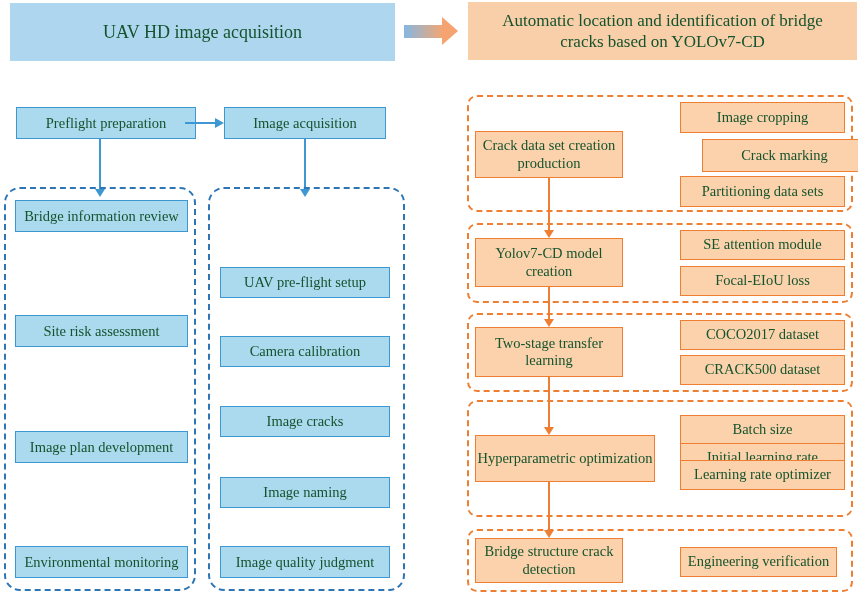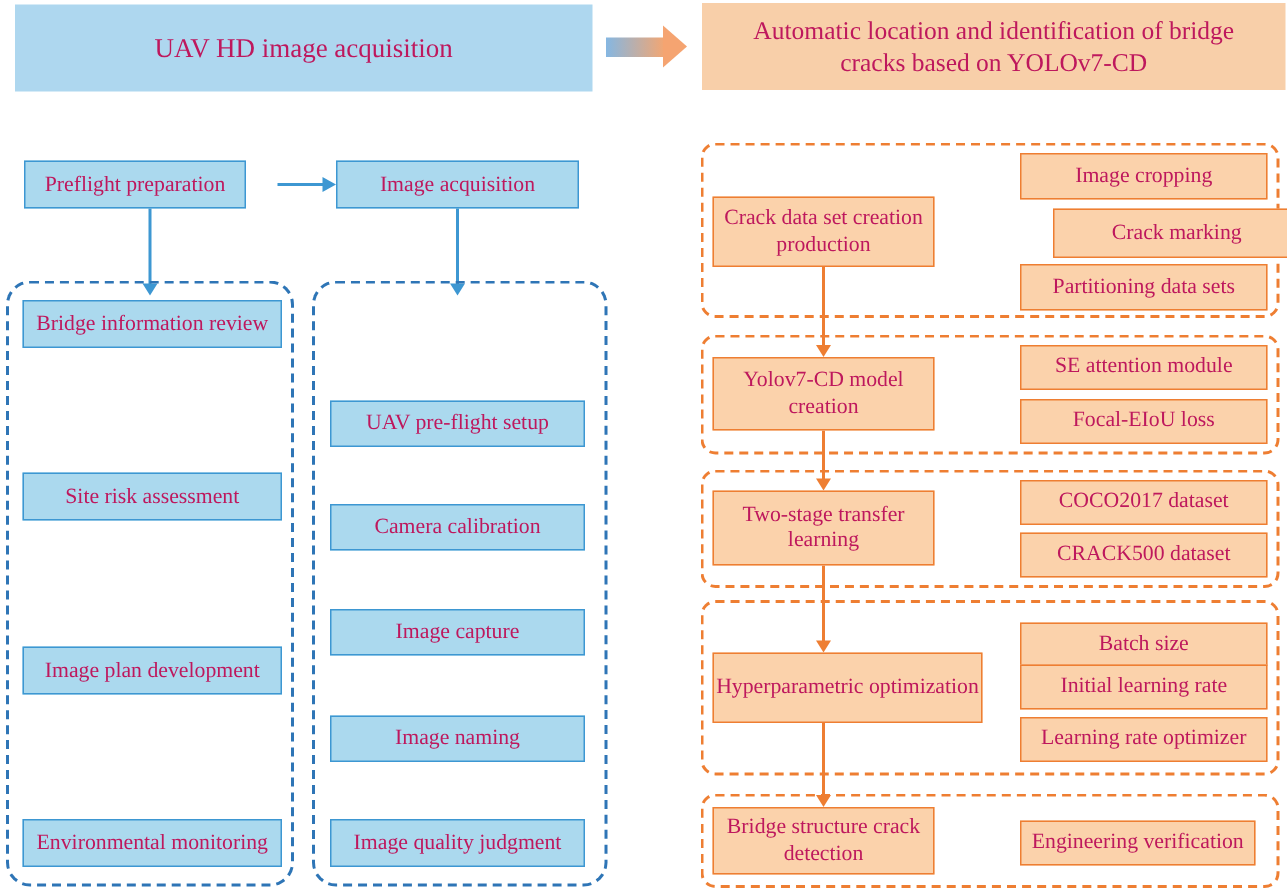--- a/index.html
+++ b/index.html
@@ -1,21 +1,21 @@
 <!DOCTYPE html>
 <html><head>
 <meta charset="utf-8">
 <style>
   html,body{margin:0;padding:0;background:#ffffff;}
   .canvas{
     position:relative;
     width:858px;height:595px;
     background:#ffffff;
     font-family:"Liberation Serif","DejaVu Serif",serif;
-    color:#be185d;
+    color:#14532d;
     overflow:hidden;
   }
   .abs{position:absolute;box-sizing:border-box;}
   .ctr{display:flex;align-items:center;justify-content:center;text-align:center;}
   .hdr-blue{background:#aed7ef;font-size:18px;}
   .hdr-orange{background:#f8cfa9;font-size:17px;line-height:1.25;padding:4px 14px;}
   .box-blue{background:#abd9ee;border:1.5px solid #3d97d2;font-size:14.5px;}
   .box-orange{background:#fbd2ab;border:1.5px solid #ee7e32;font-size:14.5px;line-height:1.2;}
   .dash-blue{border:2px dashed #2e75b6;border-radius:16px;}
   .dash-orange{border:2px dashed #ee7e32;border-radius:10px;}
@@ -35,21 +35,21 @@
 
 <div class="canvas">
 
   <div class="abs ctr hdr-blue" style="left:10px;top:3px;width:385px;height:58px;">UAV HD image acquisition</div>
 
   <div class="abs grad-body" style="left:404px;top:25px;width:39px;height:13px;"></div>
   <div class="abs grad-head" style="left:442px;top:17px;"></div>
 
   <div class="abs ctr hdr-orange" style="left:468px;top:2px;width:389px;height:58px;">Automatic location and identification of bridge cracks based on YOLOv7-CD</div>
 
-  <div class="abs ctr box-blue" style="left:16px;top:107px;width:148px;height:32px;">Preflight preparation</div>
+  <div class="abs ctr box-blue" style="left:16px;top:107px;width:180px;height:32px;">Preflight preparation</div>
   <div class="abs ctr box-blue" style="left:224px;top:107px;width:162px;height:32px;">Image acquisition</div>
 
   <div class="abs hline c-blue" style="left:185px;top:122px;width:31px;"></div>
   <div class="abs ah-right" style="left:215px;top:118px;"></div>
 
   <div class="abs vline c-blue" style="left:99px;top:139px;height:51px;"></div>
   <div class="abs ah-down blue" style="left:95px;top:189px;"></div>
 
   <div class="abs vline c-blue" style="left:304px;top:139px;height:51px;"></div>
   <div class="abs ah-down blue" style="left:300px;top:189px;"></div>
@@ -57,21 +57,21 @@
   <div class="abs dash-blue" style="left:4px;top:187px;width:192px;height:404px;"></div>
   <div class="abs dash-blue" style="left:208px;top:187px;width:197px;height:404px;"></div>
 
   <div class="abs ctr box-blue" style="left:15px;top:200px;width:173px;height:32px;">Bridge information review</div>
   <div class="abs ctr box-blue" style="left:15px;top:315px;width:173px;height:32px;">Site risk assessment</div>
   <div class="abs ctr box-blue" style="left:15px;top:431px;width:173px;height:32px;">Image plan development</div>
   <div class="abs ctr box-blue" style="left:15px;top:546px;width:173px;height:32px;">Environmental monitoring</div>
 
   <div class="abs ctr box-blue" style="left:220px;top:336px;width:170px;height:31px;">Camera calibration</div>
   <div class="abs ctr box-blue" style="left:220px;top:267px;width:170px;height:31px;">UAV pre-flight setup</div>
-  <div class="abs ctr box-blue" style="left:220px;top:406px;width:170px;height:31px;">Image capture</div>
+  <div class="abs ctr box-blue" style="left:220px;top:406px;width:170px;height:31px;">Image cracks</div>
   <div class="abs ctr box-blue" style="left:220px;top:477px;width:170px;height:31px;">Image naming</div>
   <div class="abs ctr box-blue" style="left:220px;top:546px;width:170px;height:32px;">Image quality judgment</div>
 
   <div class="abs dash-orange" style="left:467px;top:95px;width:386px;height:117px;"></div>
   <div class="abs dash-orange" style="left:467px;top:223px;width:386px;height:80px;"></div>
   <div class="abs dash-orange" style="left:467px;top:313px;width:386px;height:79px;"></div>
   <div class="abs dash-orange" style="left:467px;top:400px;width:386px;height:117px;"></div>
   <div class="abs dash-orange" style="left:467px;top:529px;width:386px;height:63px;"></div>
 
   <div class="abs vline c-orange" style="left:548px;top:178px;height:53px;"></div>
@@ -97,17 +97,17 @@
   <div class="abs ctr box-orange" style="left:680px;top:176px;width:165px;height:31px;">Partitioning data sets</div>
 
   <div class="abs ctr box-orange" style="left:680px;top:230px;width:165px;height:30px;">SE attention module</div>
   <div class="abs ctr box-orange" style="left:680px;top:266px;width:165px;height:30px;">Focal-EIoU loss</div>
 
   <div class="abs ctr box-orange" style="left:680px;top:320px;width:165px;height:30px;">COCO2017 dataset</div>
   <div class="abs ctr box-orange" style="left:680px;top:355px;width:165px;height:30px;">CRACK500 dataset</div>
 
   <div class="abs ctr box-orange" style="left:680px;top:415px;width:165px;height:29px;">Batch size</div>
   <div class="abs ctr box-orange" style="left:680px;top:443px;width:165px;height:30px;">Initial learning rate</div>
-  <div class="abs ctr box-orange" style="left:680px;top:478px;width:165px;height:30px;">Learning rate optimizer</div>
+  <div class="abs ctr box-orange" style="left:680px;top:460px;width:165px;height:30px;">Learning rate optimizer</div>
 
   <div class="abs ctr box-orange" style="left:680px;top:547px;width:157px;height:30px;">Engineering verification</div>
 
 </div>
 
 </body></html>

